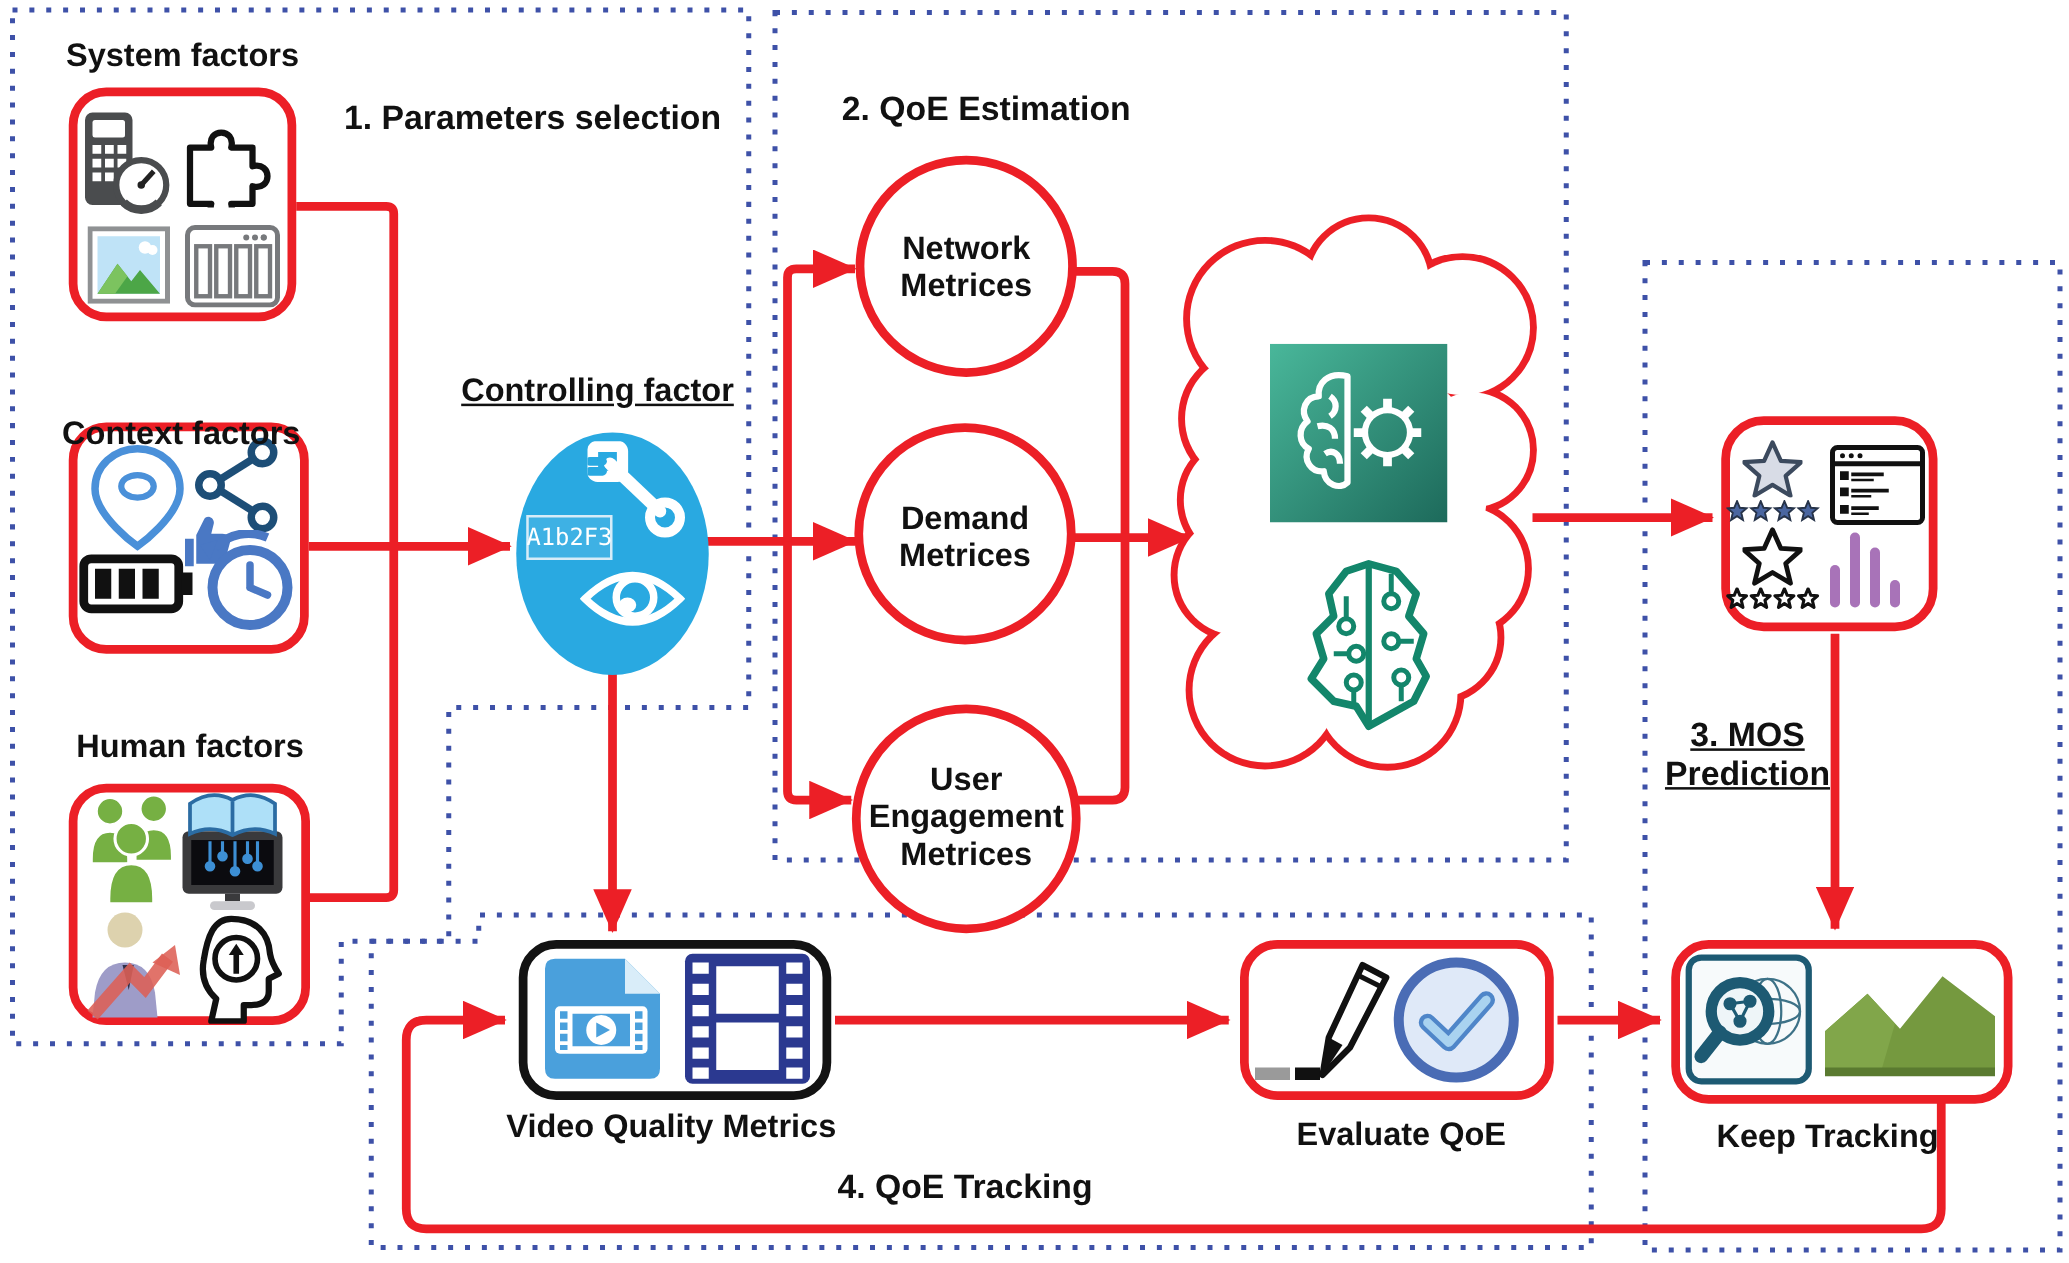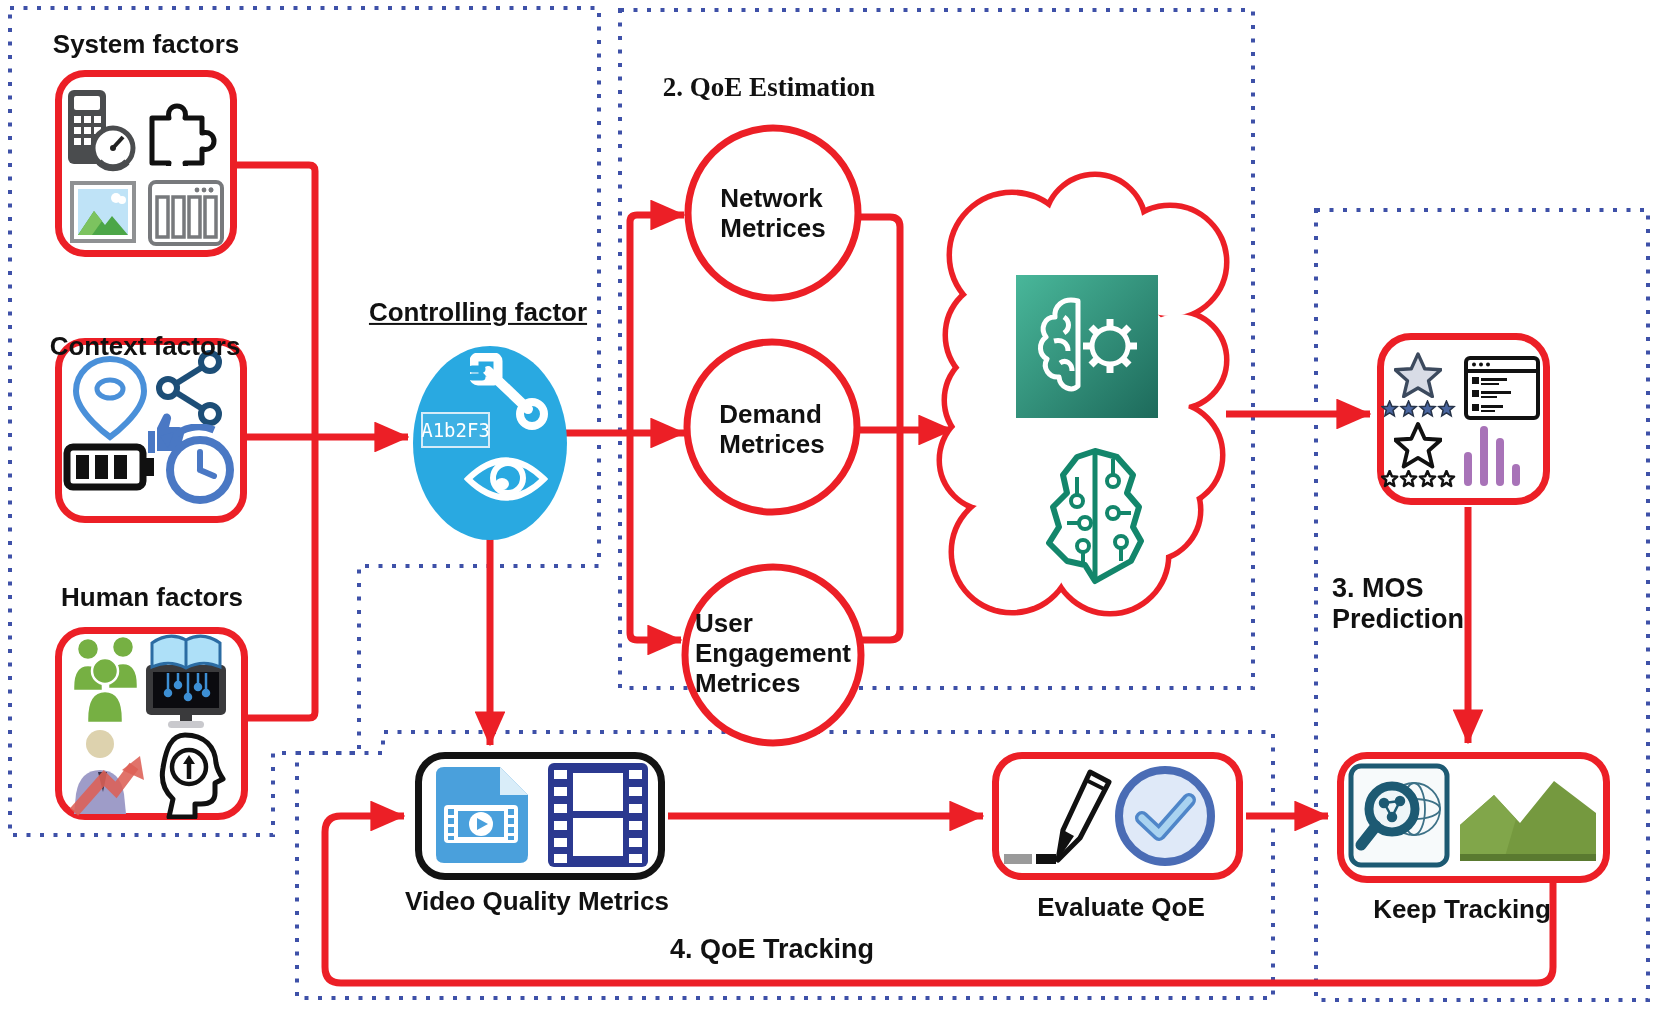--- a/index.html
+++ b/index.html
@@ -1,20 +1,20 @@
 <!DOCTYPE html>
 <html><head>
 <meta charset="utf-8">
 <style>
   html,body{margin:0;padding:0;background:#fff;}
   #stage{position:relative;width:1655px;height:1010px;background:#fff;overflow:hidden;
          font-family:"Liberation Sans","DejaVu Sans",sans-serif;}
   #wires{position:absolute;left:0;top:0;width:1655px;height:1010px;}
   .lbl{position:absolute;transform:translate(-50%,-50%);font-weight:bold;color:#111;
-       text-align:left;white-space:pre-line;line-height:1.16;font-size:26px;letter-spacing:0;}
+       text-align:center;white-space:pre-line;line-height:1.16;font-size:26px;letter-spacing:0;}
   .lbl.sec{font-size:27px;}
   .box{position:absolute;box-sizing:border-box;background:#fff;border:7px solid #ec1f26;border-radius:30px;}
   .box.black{border-color:#131313;}
   .icon{position:absolute;}
   .ellipse{position:absolute;left:413px;top:346px;width:154px;height:194px;border-radius:50%;
            background:#29a9e1;}
   .codebox{position:absolute;left:421px;top:412px;width:69px;height:36px;box-sizing:border-box;
            border:2px solid #d6ecf8;background:rgba(255,255,255,.10);color:#fff;
            font-family:"DejaVu Sans Mono","Liberation Mono",monospace;font-size:19px;
            display:flex;align-items:center;justify-content:center;}
@@ -401,31 +401,32 @@
         <circle cx="44" cy="54" r="4"></circle>
     </g>
   </svg>
   <svg class="icon" style="left:1458px;top:769px;" width="140" height="95" viewBox="0 0 140 95">
     <polygon points="2,91 2,56 36,26 62,54 96,12 138,44 138,91" fill="#75993f"></polygon>
     <polygon points="2,91 2,56 36,26 58,50 46,91" fill="#81a64a"></polygon>
     <rect x="2" y="85" width="136" height="7" fill="#5a7a30"></rect>
   </svg>
 
   <div class="lbl" style="left:146px;top:44px;">System factors</div>
+  <div class="lbl sec" style="left:426px;top:95px;">1. Parameters selection</div>
   <div class="lbl" style="left:145px;top:306px;margin-top:40px;">Context factors</div>
   <div class="lbl" style="left:478px;top:312px;text-decoration:underline;">Controlling factor</div>
   <div class="lbl" style="left:152px;top:597px;">Human factors</div>
-  <div class="lbl sec" style="left:769px;top:88px;font-family:Liberation Serif, serif;">2. QoE Estimation</div>
+  <div class="lbl sec" style="left:789px;top:88px;">2. QoE Estimation</div>
   <div class="lbl" style="left:773px;top:213px;">Network
 Metrices</div>
   <div class="lbl" style="left:772px;top:429px;">Demand
 Metrices</div>
   <div class="lbl" style="left:773px;top:653px;">User
 Engagement
 Metrices</div>
-  <div class="lbl sec" style="left:1398px;top:604px;">3. MOS
+  <div class="lbl sec" style="left:1398px;top:604px;text-decoration:underline;">3. MOS
 Prediction</div>
   <div class="lbl" style="left:537px;top:901px;">Video Quality Metrics</div>
   <div class="lbl" style="left:1121px;top:907px;">Evaluate QoE</div>
   <div class="lbl" style="left:1462px;top:909px;">Keep Tracking</div>
   <div class="lbl sec" style="left:772px;top:950px;">4. QoE Tracking</div>
 
 </div>
 
 </body></html>

